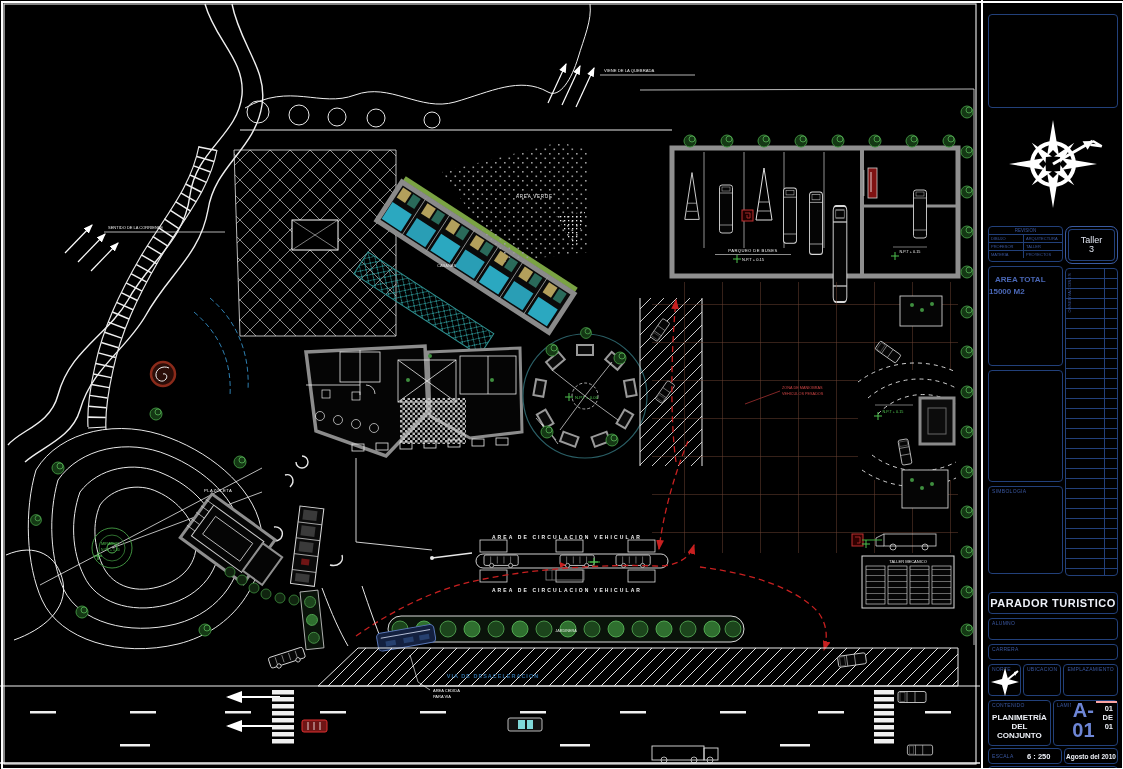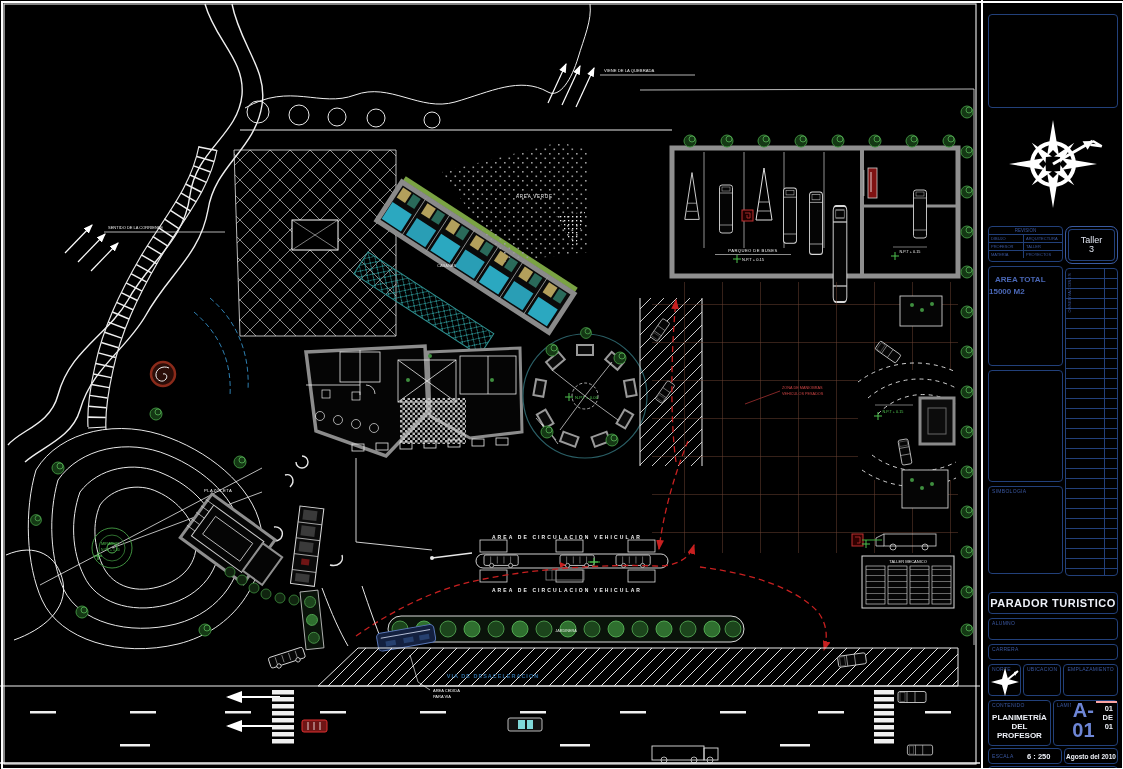--- a/index.html
+++ b/index.html
@@ -717,21 +717,21 @@
     <div class="tb-box">
       <div class="tb-tiny">EMPLAZAMIENTO</div>
     </div>
   </div>
 
   <div class="cont-row">
     <div class="tb-box cont-left">
       <div class="tb-tiny">CONTENIDO</div>
       <div class="cont-title">
         <div>PLANIMETRÍA</div>
-        <div>DEL PROFESOR</div>
+        <div>DEL CONJUNTO</div>
       </div>
     </div>
     <div class="tb-box cont-right">
       <div class="tb-tiny">LAMINA</div>
       <div class="sheet-code">A-01</div>
       <div class="sheet-of">01 DE 01</div>
     </div>
   </div>
 
   <div class="esc-row">

